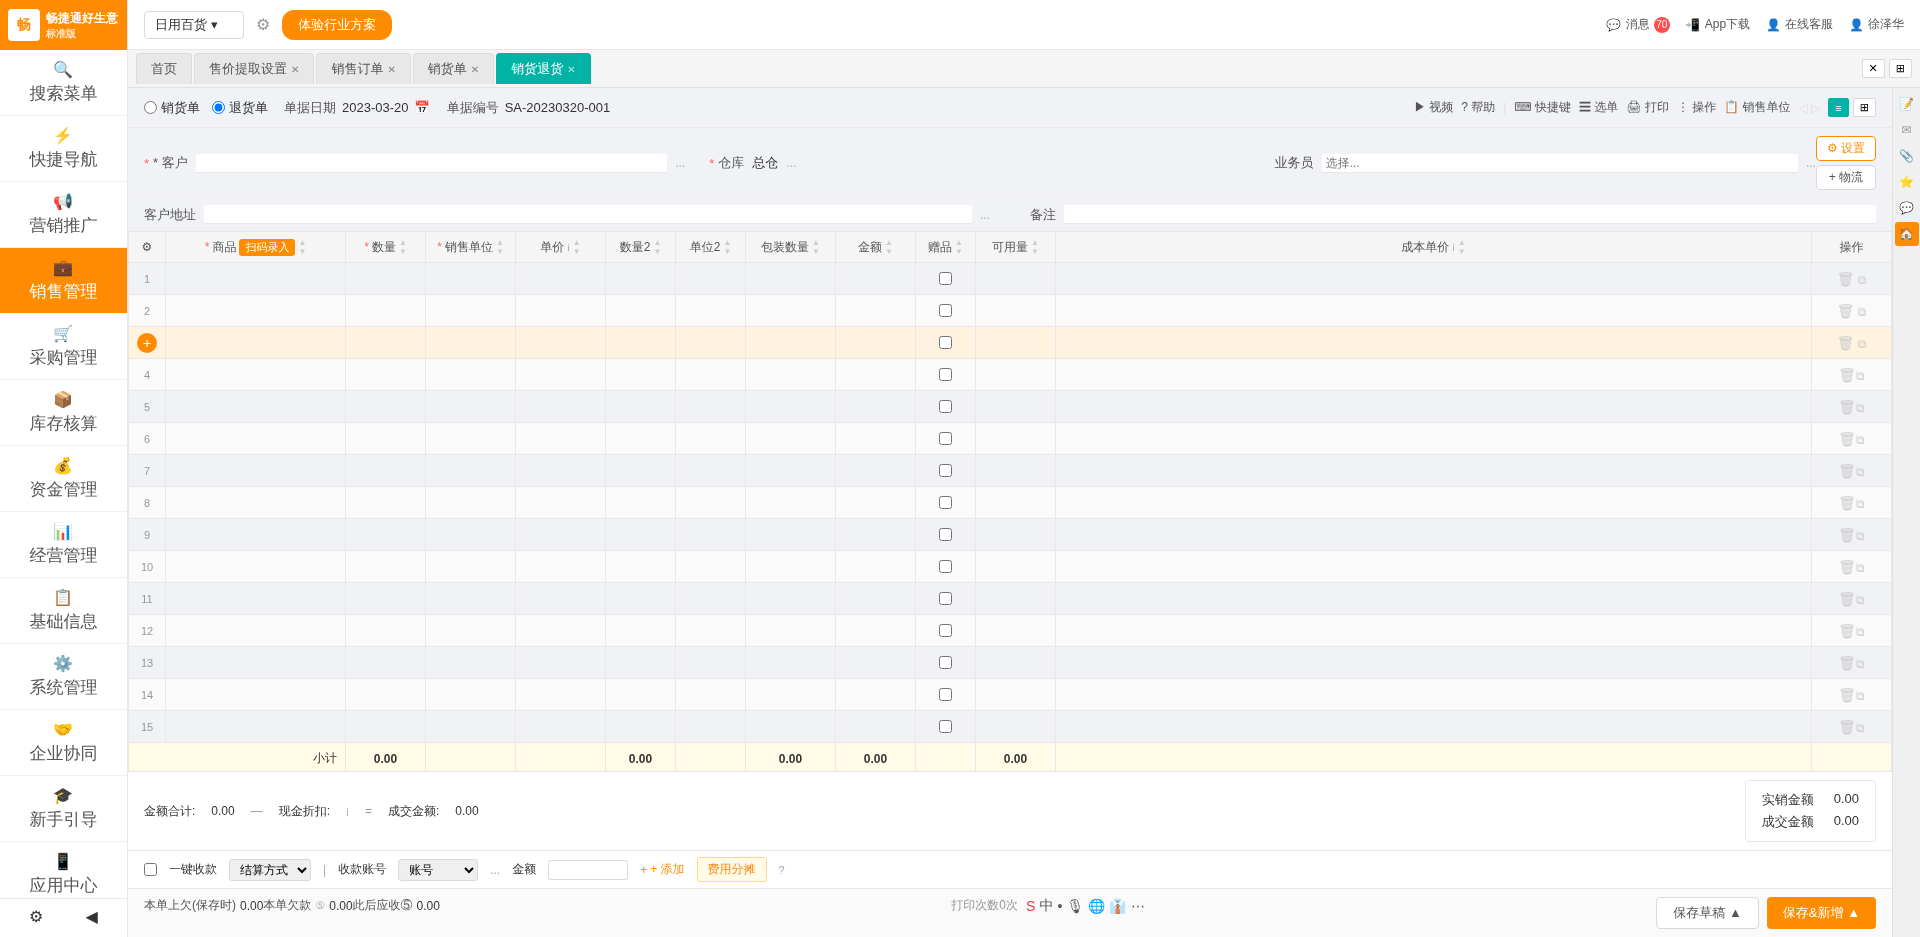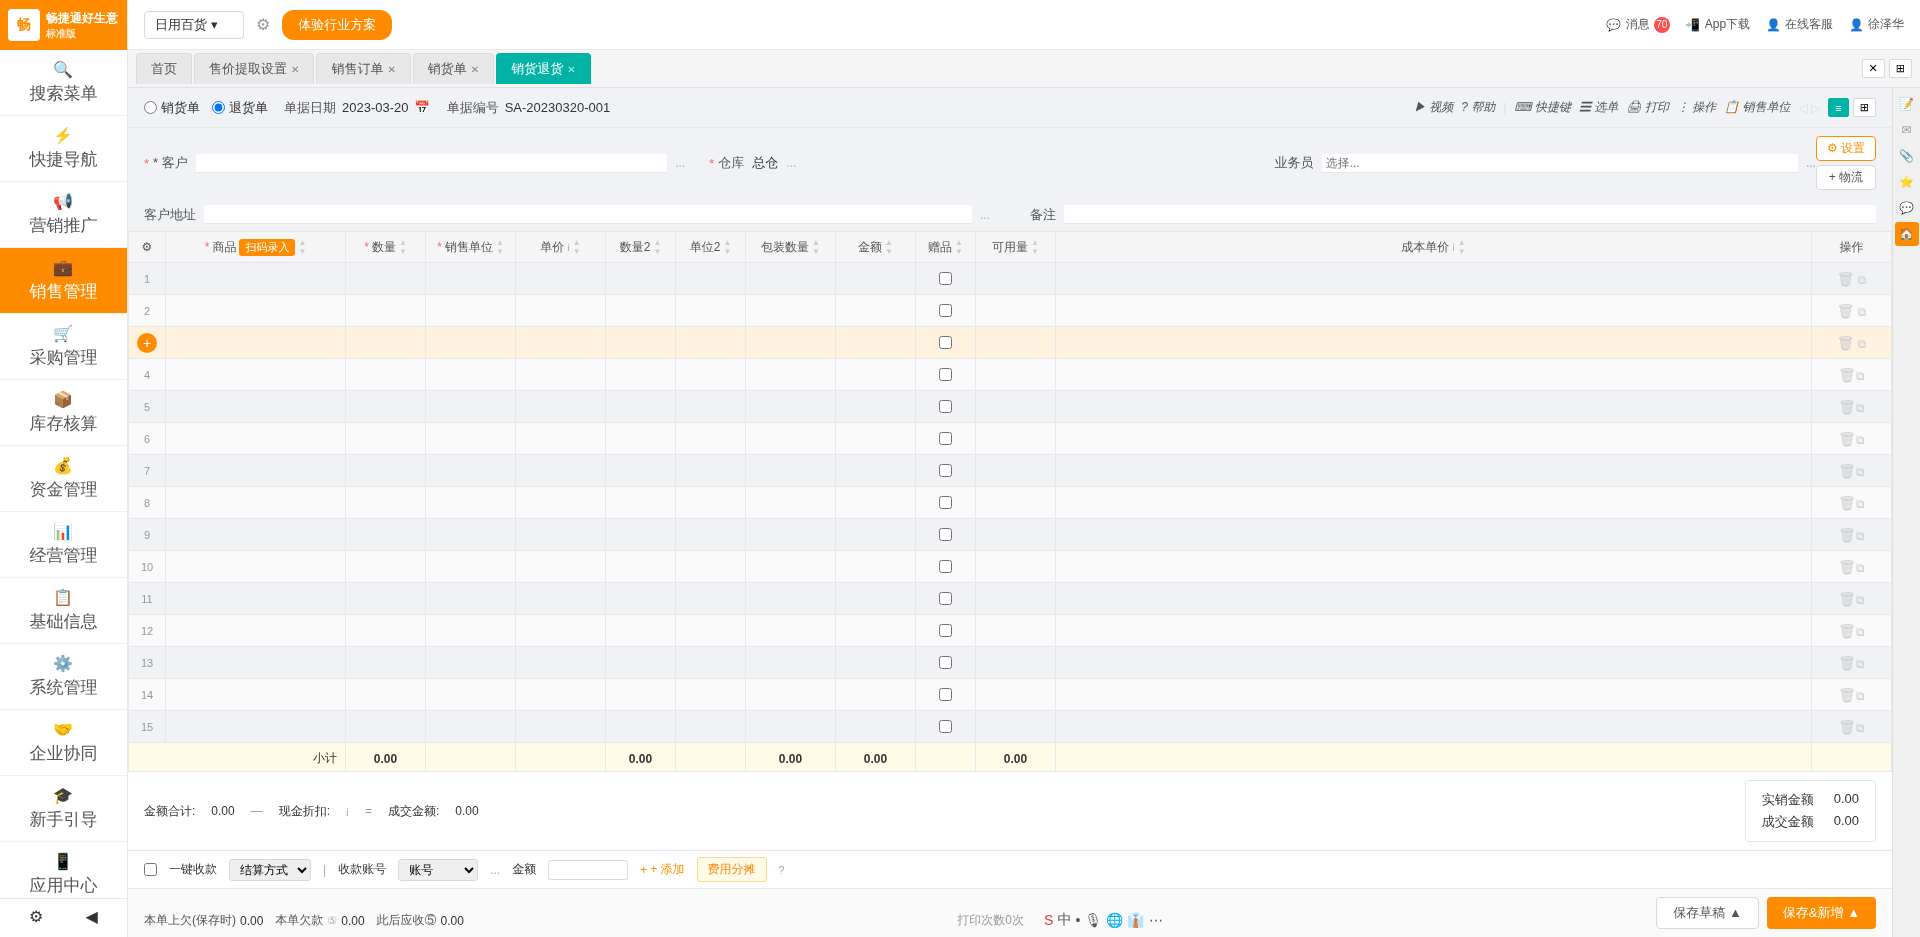--- a/index.html
+++ b/index.html
@@ -37,21 +37,21 @@
 
     
     .form-header { padding: 10px 16px; border-bottom: 1px solid #e8e8e8; display: flex; align-items: center; gap: 16px; flex-wrap: wrap; }
     .radio-group { display: flex; align-items: center; gap: 12px; }
     .radio-label { display: flex; align-items: center; gap: 4px; cursor: pointer; font-size: 13px; }
     .radio-label input { cursor: pointer; }
     .form-field { display: flex; align-items: center; gap: 6px; font-size: 13px; }
     .form-field-label { color: #555; }
     .form-field-value { color: #333; font-weight: 500; }
     .form-header-actions { display: flex; align-items: center; gap: 8px; color: #555; font-size: 12px; margin-left: auto; }
-    .icon-btn { background: none; border: none; cursor: pointer; color: #555; font-size: 12px; display: flex; align-items: center; gap: 3px; font-style: italic; }
+    .icon-btn { background: none; border: none; cursor: pointer; color: #555; font-size: 12px; display: flex; align-items: center; gap: 3px; }
     .action-btn-small { background: #fff; border: 1px solid #d9d9d9; border-radius: 4px; padding: 3px 10px; cursor: pointer; font-size: 12px; color: #555; white-space: nowrap; }
     .action-btn-small.orange { color: #ff8c00; border-color: #ff8c00; }
 
     
     .table-container { flex: 1; overflow-y: auto; overflow-x: auto; }
     table { width: 100%; border-collapse: collapse; font-size: 12px; }
     table thead { background: #f5f5f5; position: sticky; top: 0; z-index: 5; }
     table thead th { border: 1px solid #e8e8e8; padding: 6px 8px; text-align: center; white-space: nowrap; font-weight: 500; color: #555; }
     table tbody td { border: 1px solid #e8e8e8; padding: 4px 8px; text-align: center; height: 32px; }
     table tbody tr:nth-child(even) { background: #fafafa; }
@@ -76,21 +76,21 @@
 
     
     .payment-row { padding: 6px 16px; border-top: 1px solid #e8e8e8; display: flex; align-items: center; gap: 12px; background: #fff; }
     .payment-checkbox { cursor: pointer; }
     .payment-select { border: 1px solid #d9d9d9; border-radius: 3px; padding: 2px 6px; font-size: 12px; min-width: 80px; }
     .payment-input { border: 1px solid #d9d9d9; border-radius: 3px; padding: 2px 6px; font-size: 12px; width: 80px; }
     .payment-add-btn { background: none; border: none; color: #ff8c00; cursor: pointer; font-size: 12px; display: flex; align-items: center; gap: 3px; }
     .payment-split-btn { background: #fffbe6; border: 1px solid #ffd591; border-radius: 3px; padding: 3px 10px; color: #fa8c16; cursor: pointer; font-size: 12px; }
 
     
-    .bottom-bar { padding: 8px 16px; border-top: 1px solid #e8e8e8; display: flex; align-items: flex-end; gap: 12px; background: #fafafa; }
+    .bottom-bar { padding: 8px 16px; border-top: 1px solid #e8e8e8; display: flex; align-items: flex-start; gap: 0; background: #fafafa; }
     .bottom-info { font-size: 12px; color: #555; display: flex; gap: 4px; align-items: center; }
     .bottom-info-val { color: #333; font-weight: 500; }
     .print-info { margin-left: auto; font-size: 12px; color: #999; }
     .bottom-tools { display: flex; gap: 4px; align-items: center; }
 
     
     .save-buttons { display: flex; gap: 8px; margin-left: auto; }
     .save-draft-btn { background: #fff; border: 1px solid #d9d9d9; border-radius: 4px; padding: 6px 16px; cursor: pointer; font-size: 13px; color: #555; }
     .save-new-btn { background: #ff8c00; border: none; border-radius: 4px; padding: 6px 16px; cursor: pointer; font-size: 13px; color: white; }
 

